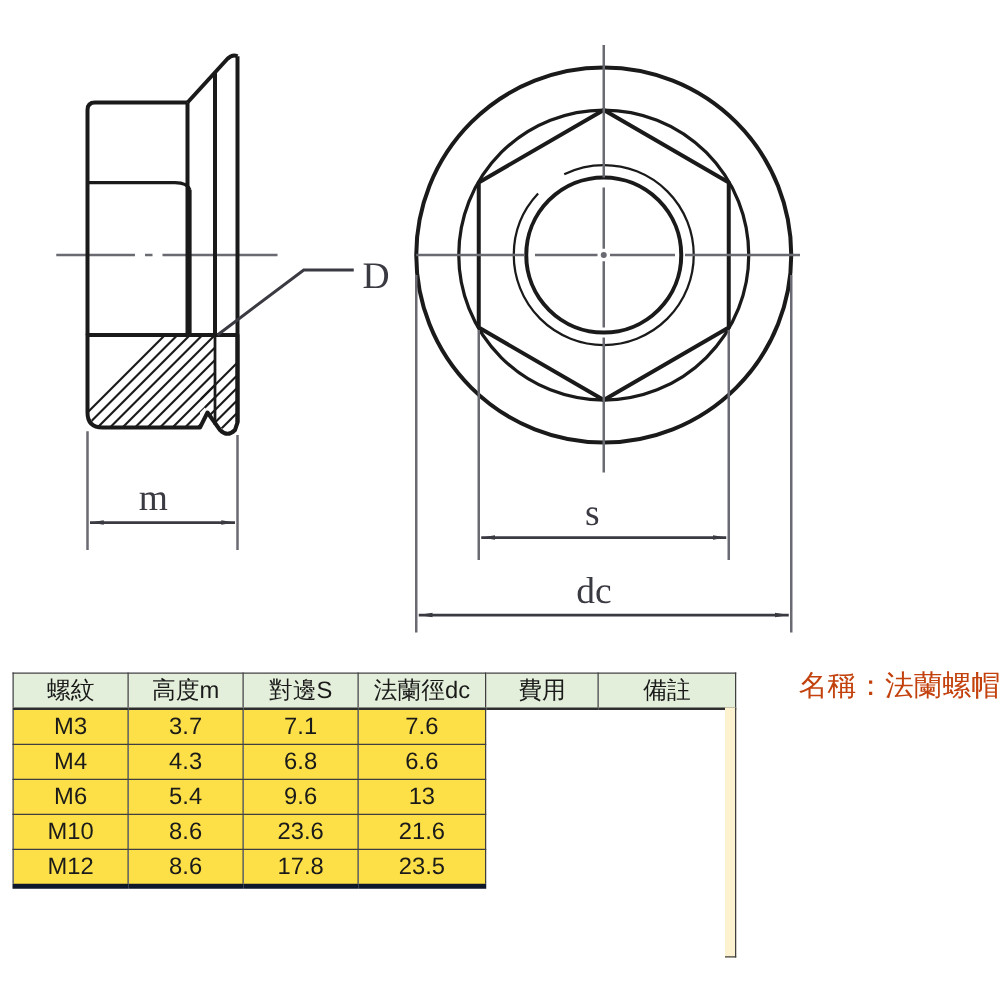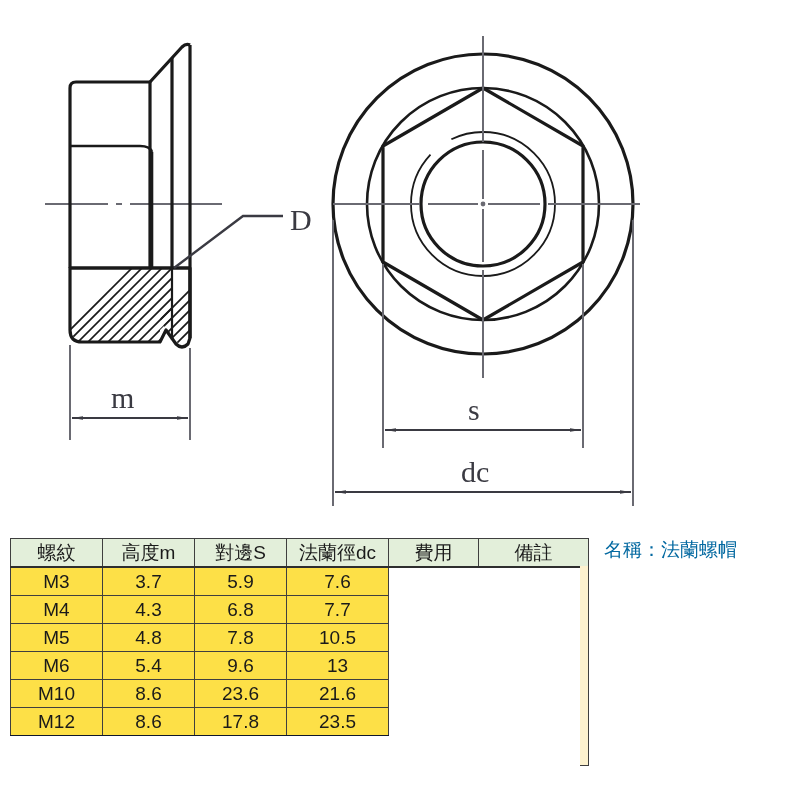--- a/index.html
+++ b/index.html
@@ -66,21 +66,21 @@
     background: #ffffff;
     border-left: none;
     border-right: none;
     border-top: none;
     border-bottom: none;
   }
   table.spec tbody tr td.blank-first {
     border-left: 1px solid #3f3f3f;
   }
   table.spec tbody tr:last-child td {
-    border-bottom: 1px solid #0f172a;
+    border-bottom: 4px solid #0f172a;
   }
   table.spec tbody tr:last-child td.blank-cell {
     border-bottom: none;
   }
   col.c-thread { width: 92px; }
   col.c-m      { width: 92px; }
   col.c-s      { width: 92px; }
   col.c-dc     { width: 102px; }
   col.c-cost   { width: 90px; }
   col.c-note   { width: 110px; }
@@ -98,24 +98,25 @@
   }
   
   #info-block {
     position: absolute;
     left: 604px;
     top: 534px;
     width: 196px;
   }
   .info-line {
     font-family: "DejaVu Serif", "Liberation Serif", serif;
-    font-size: 19px;
-    color: #0369a1;
+    font-size: 23px;
+    color: #c2410c;
     line-height: 30px;
     white-space: nowrap;
+    text-align: right;
   }
 </style>
 </head>
 <body>
 
 <div id="drawing-area">
   <svg id="drawing-svg" width="800" height="525" viewBox="0 0 800 525" xmlns="http://www.w3.org/2000/svg">
 
     <defs>
       <marker id="arrL" markerWidth="12" markerHeight="8" refX="11" refY="4" orient="auto" markerUnits="userSpaceOnUse">
@@ -273,38 +274,30 @@
         <th>對邊S</th>
         <th>法蘭徑dc</th>
         <th>費用</th>
         <th>備註</th>
       </tr>
     </thead>
     <tbody>
       <tr>
         <td class="data-cell">M3</td>
         <td class="data-cell">3.7</td>
-        <td class="data-cell">5.9</td>
+        <td class="data-cell">7.1</td>
         <td class="data-cell">7.6</td>
         <td class="blank-cell blank-first"></td>
         <td class="blank-cell"></td>
       </tr>
       <tr>
         <td class="data-cell">M4</td>
         <td class="data-cell">4.3</td>
         <td class="data-cell">6.8</td>
-        <td class="data-cell">7.7</td>
-        <td class="blank-cell blank-first"></td>
-        <td class="blank-cell"></td>
-      </tr>
-      <tr>
-        <td class="data-cell">M5</td>
-        <td class="data-cell">4.8</td>
-        <td class="data-cell">7.8</td>
-        <td class="data-cell">10.5</td>
+        <td class="data-cell">6.6</td>
         <td class="blank-cell blank-first"></td>
         <td class="blank-cell"></td>
       </tr>
       <tr>
         <td class="data-cell">M6</td>
         <td class="data-cell">5.4</td>
         <td class="data-cell">9.6</td>
         <td class="data-cell">13</td>
         <td class="blank-cell blank-first"></td>
         <td class="blank-cell"></td>

